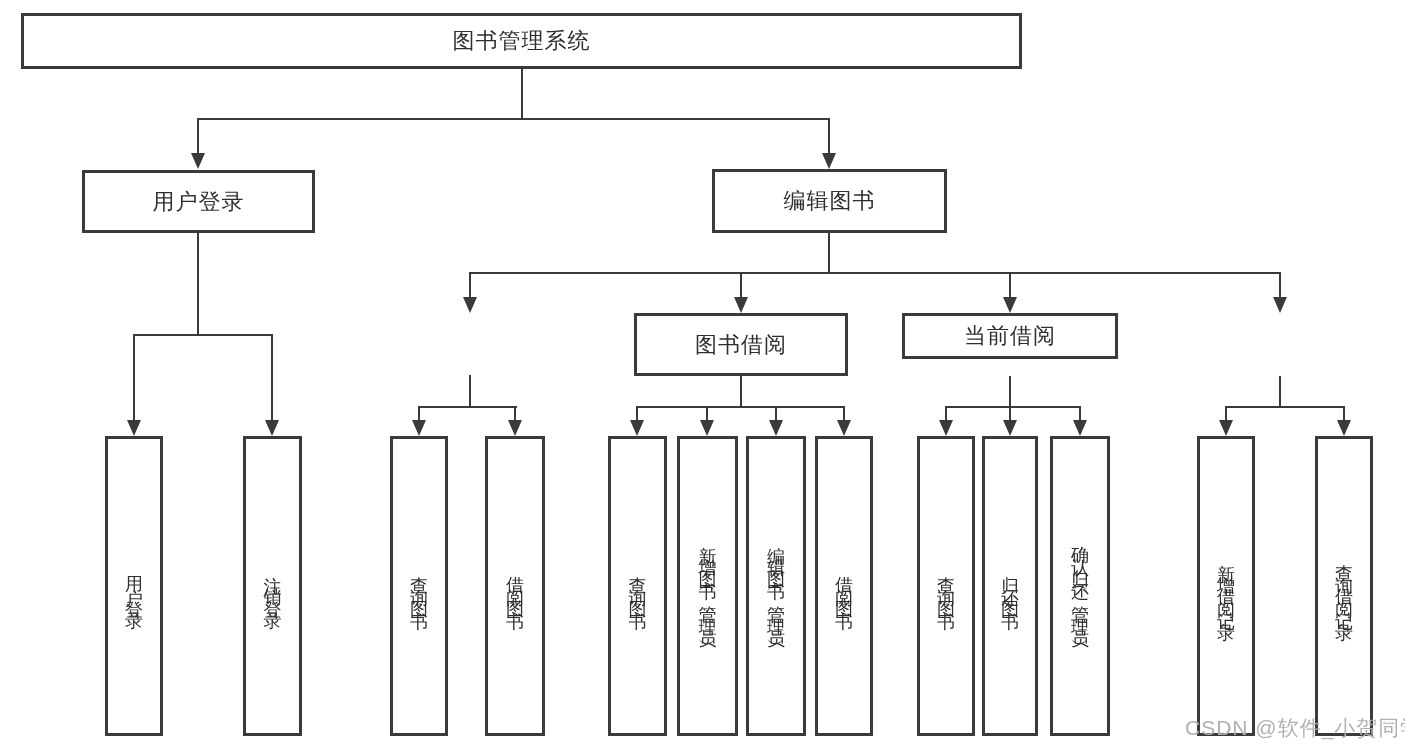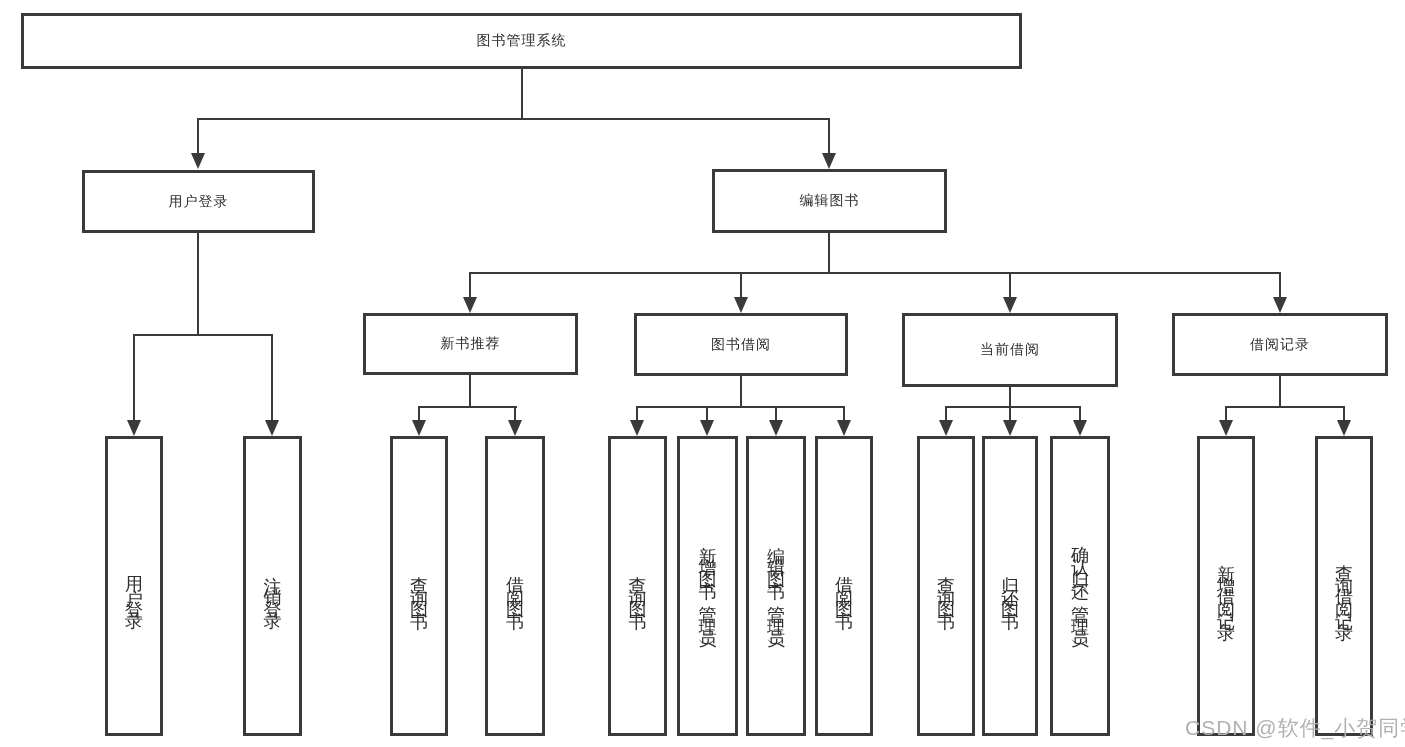--- a/index.html
+++ b/index.html
@@ -13,21 +13,21 @@
   }
   .node{
     position:absolute;
     box-sizing:border-box;
     border:3px solid #3a3a3a;
     background:#ffffff;
     display:flex;
     align-items:center;
     justify-content:center;
   }
-  .node.h{font-size:14px;letter-spacing:1px;}
+  .node.h{font-size:22px;letter-spacing:1px;}
   .vtext{
     writing-mode:vertical-rl;
     text-orientation:mixed;
     font-size:18px;
     letter-spacing:12px;
     line-height:1;
     white-space:nowrap;
   }
   .line{position:absolute;background:#3a3a3a;}
   .vl{width:2px;}
@@ -110,24 +110,22 @@
   <div class="line vl" style="left:1225px;top:406px;height:16px;"></div>
   <div class="arrow" style="left:1219px;top:420px;"></div>
   <div class="line vl" style="left:1343px;top:406px;height:16px;"></div>
   <div class="arrow" style="left:1337px;top:420px;"></div>
 
   <div class="node h" style="left:21px;top:13px;width:1001px;height:56px;">图书管理系统</div>
 
   <div class="node h" style="left:82px;top:170px;width:233px;height:63px;">用户登录</div>
   <div class="node h" style="left:712px;top:169px;width:235px;height:64px;">编辑图书</div>
 
-  <div class="node h" style="left:363px;top:313px;width:215px;height:62px;">新书推荐</div>
   <div class="node h" style="left:634px;top:313px;width:214px;height:63px;text-align:center;">图书借阅</div>
-  <div class="node h" style="left:902px;top:313px;width:216px;height:74px;">当前借阅</div>
-  <div class="node h" style="left:1172px;top:313px;width:216px;height:63px;">借阅记录</div>
+  <div class="node h" style="left:902px;top:313px;width:216px;height:46px;">当前借阅</div>
 
   <div class="node v" style="left:105px;top:436px;width:58px;height:300px;">
     <span class="vtext">用户登录</span>
   </div>
   <div class="node v" style="left:243px;top:436px;width:59px;height:300px;">
     <span class="vtext">注销登录</span>
   </div>
 
   <div class="node v" style="left:390px;top:436px;width:58px;height:300px;">
     <span class="vtext">查询图书</span>

